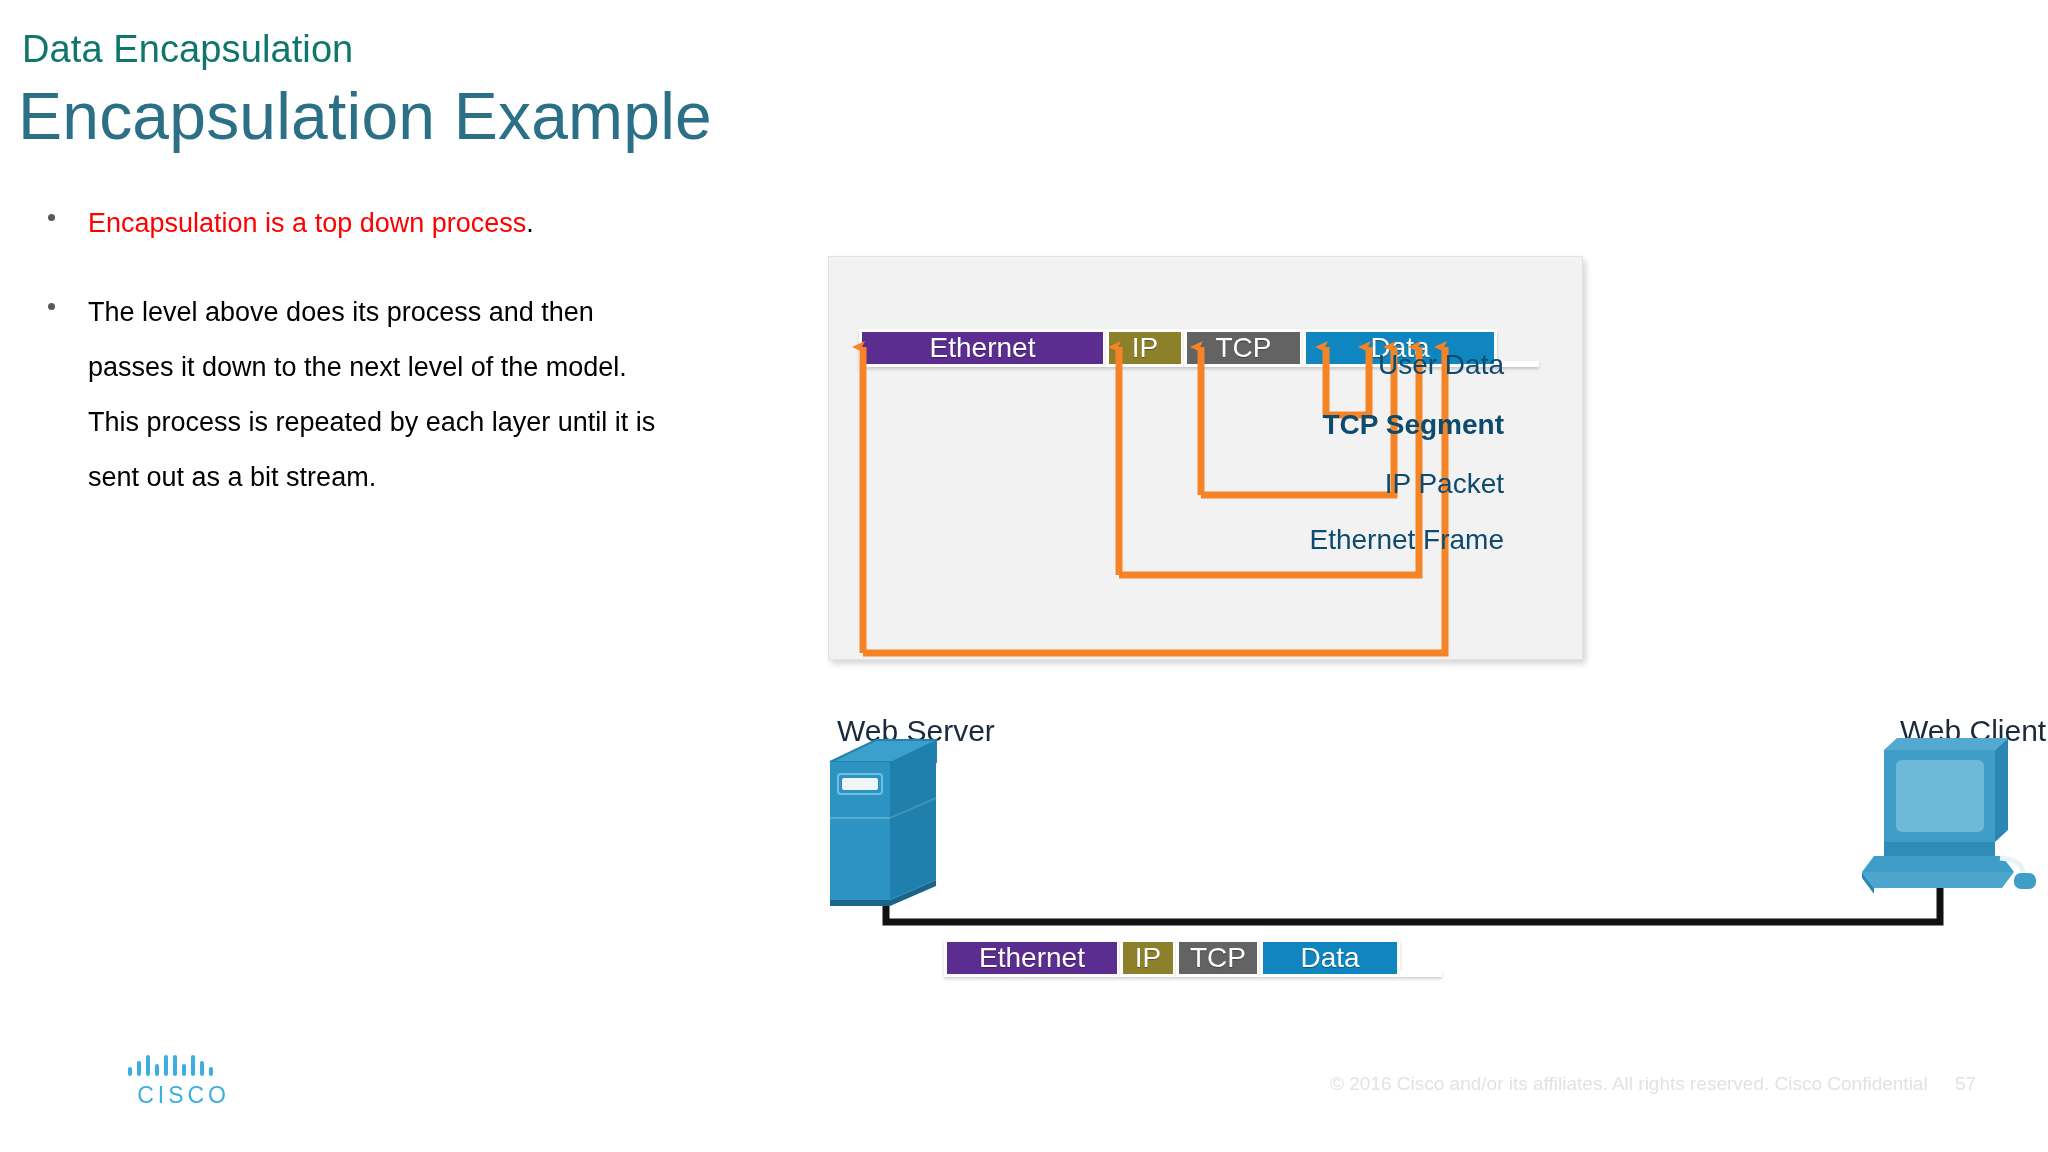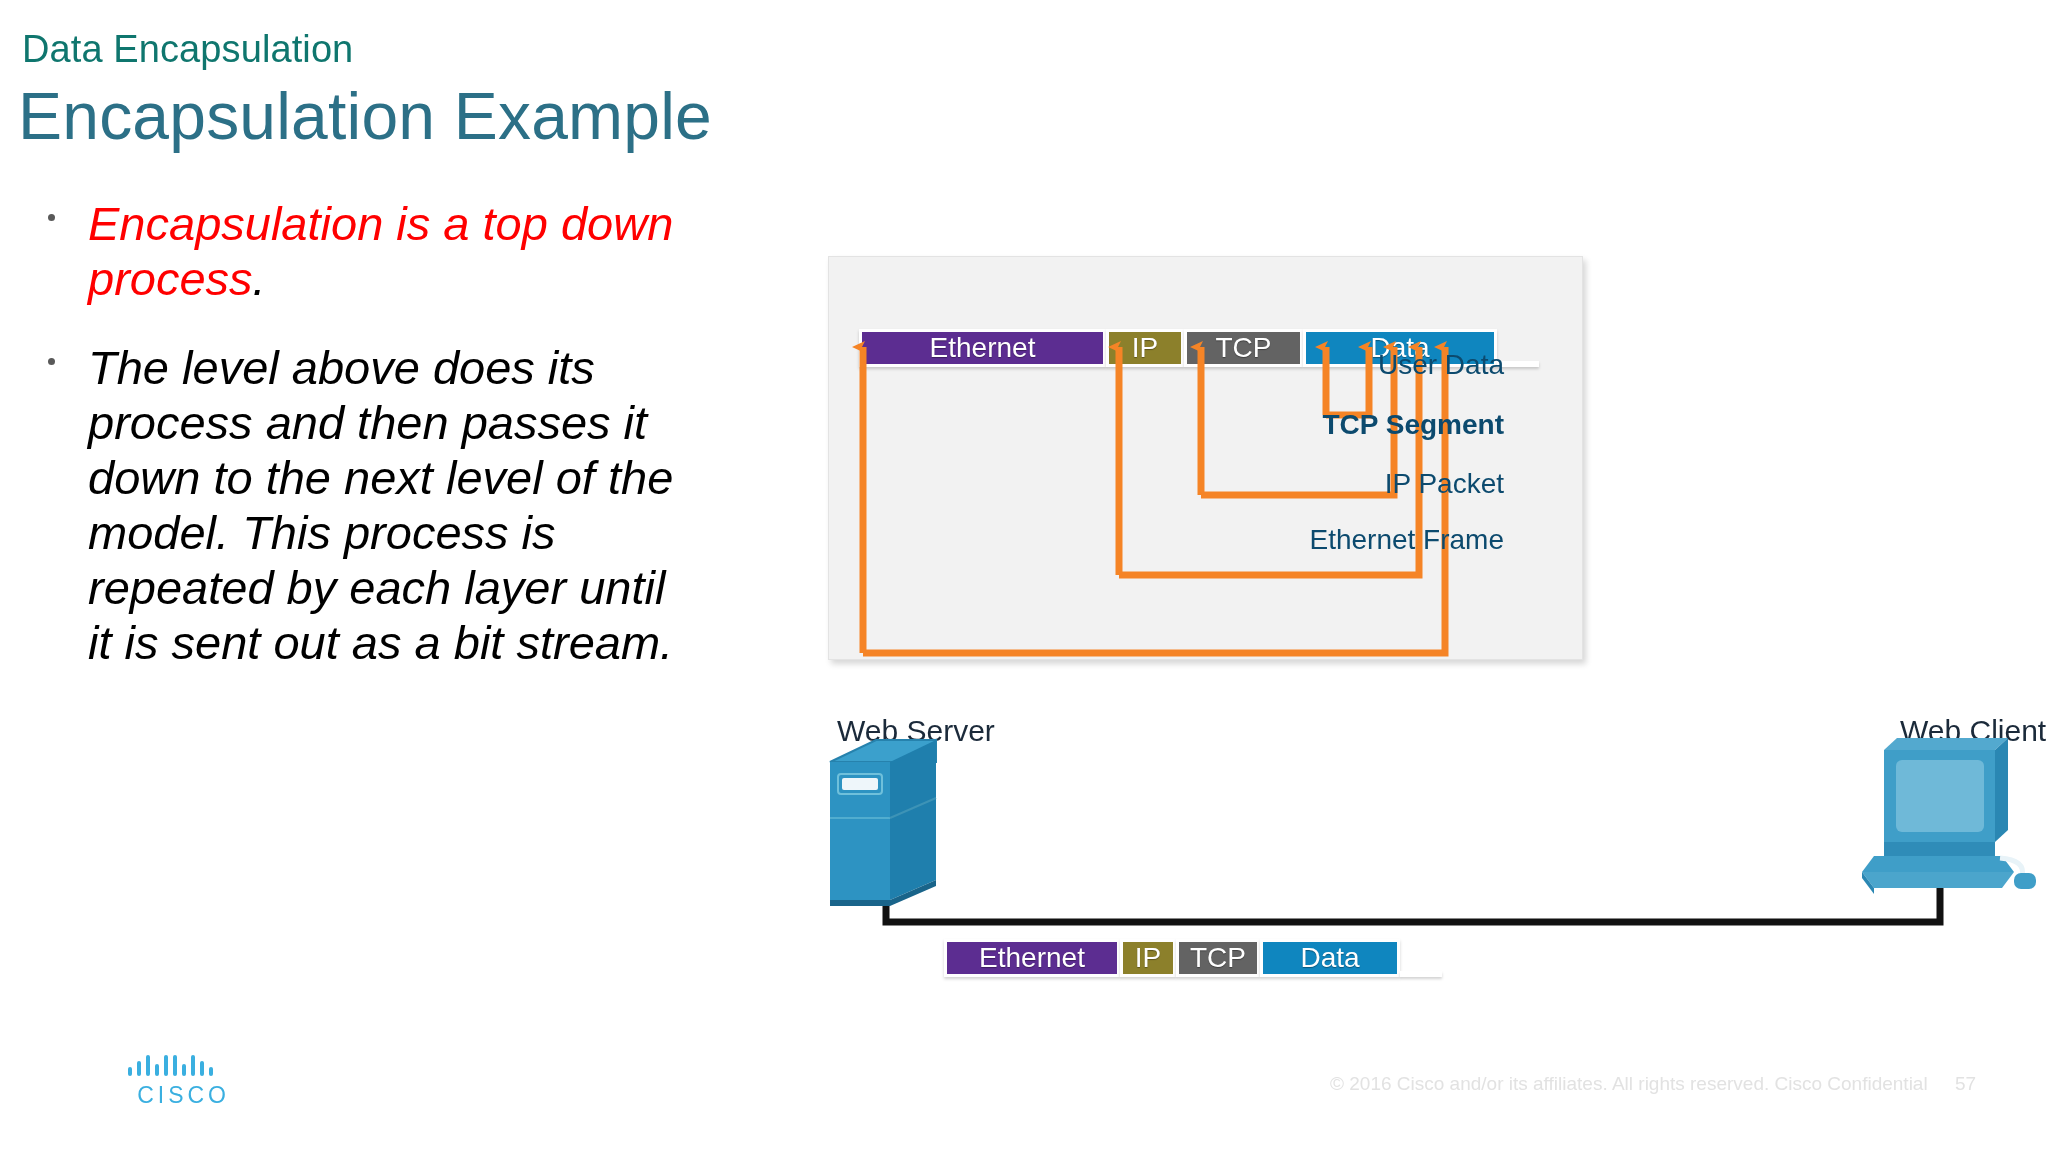--- a/index.html
+++ b/index.html
@@ -24,21 +24,21 @@
   }
 
   
   .bullets { position: absolute; left: 34px; top: 196px; width: 650px; }
   .bullet { position: relative; padding-left: 54px; margin-bottom: 34px; }
   .bullet .dot {
     position: absolute; left: 14px; top: 18px;
     width: 7px; height: 7px; border-radius: 50%; background: #595959;
   }
   .bullet .txt {
-    font-size: 47px; line-height: 55px; color: #000000; font-style: italic;
+    font-size: 27px; line-height: 55px; color: #000000;
   }
   .bullet.red .txt { color: #ff0000; }
   .bullet .tail { color: #000000; }
 
   
   .panel {
     position: absolute; left: 828px; top: 256px;
     width: 755px; height: 404px;
     background: #f2f2f2;
     border: 1px solid #e3e3e3;

